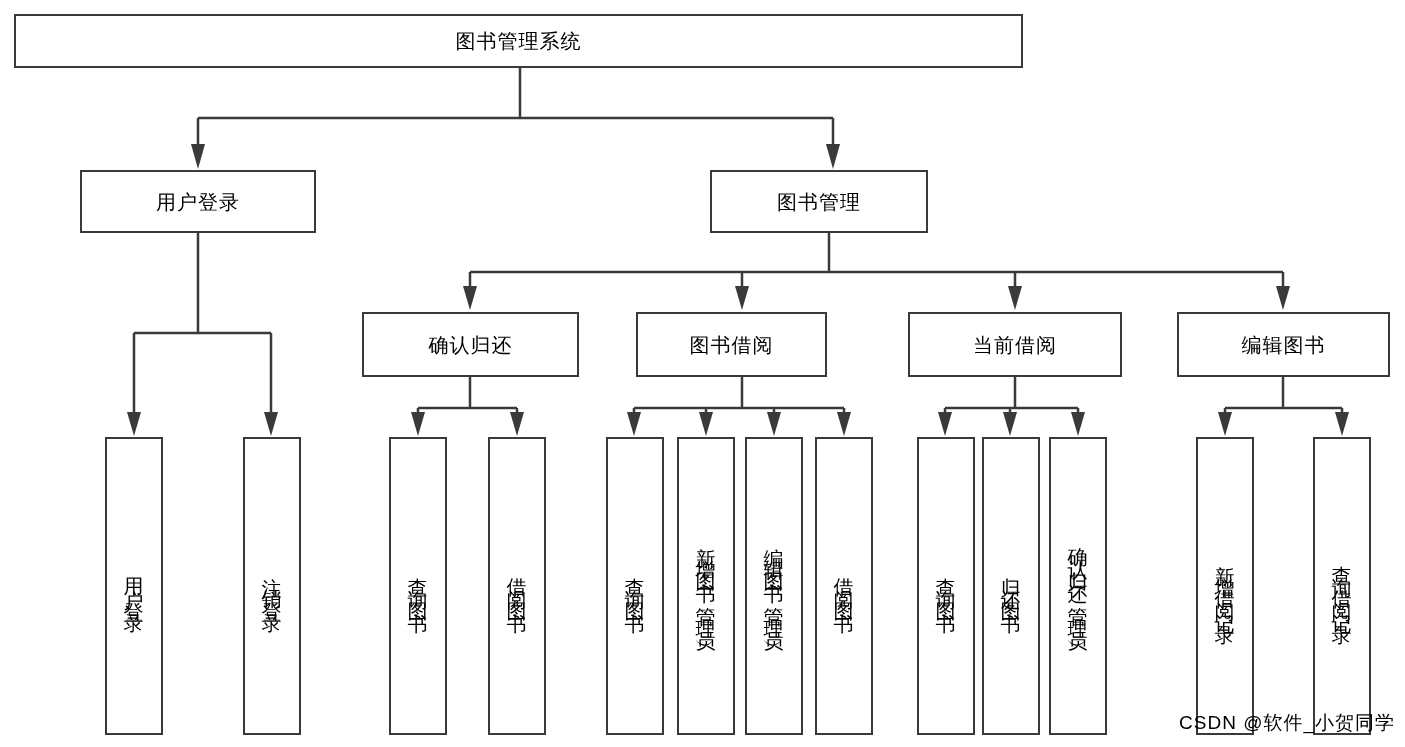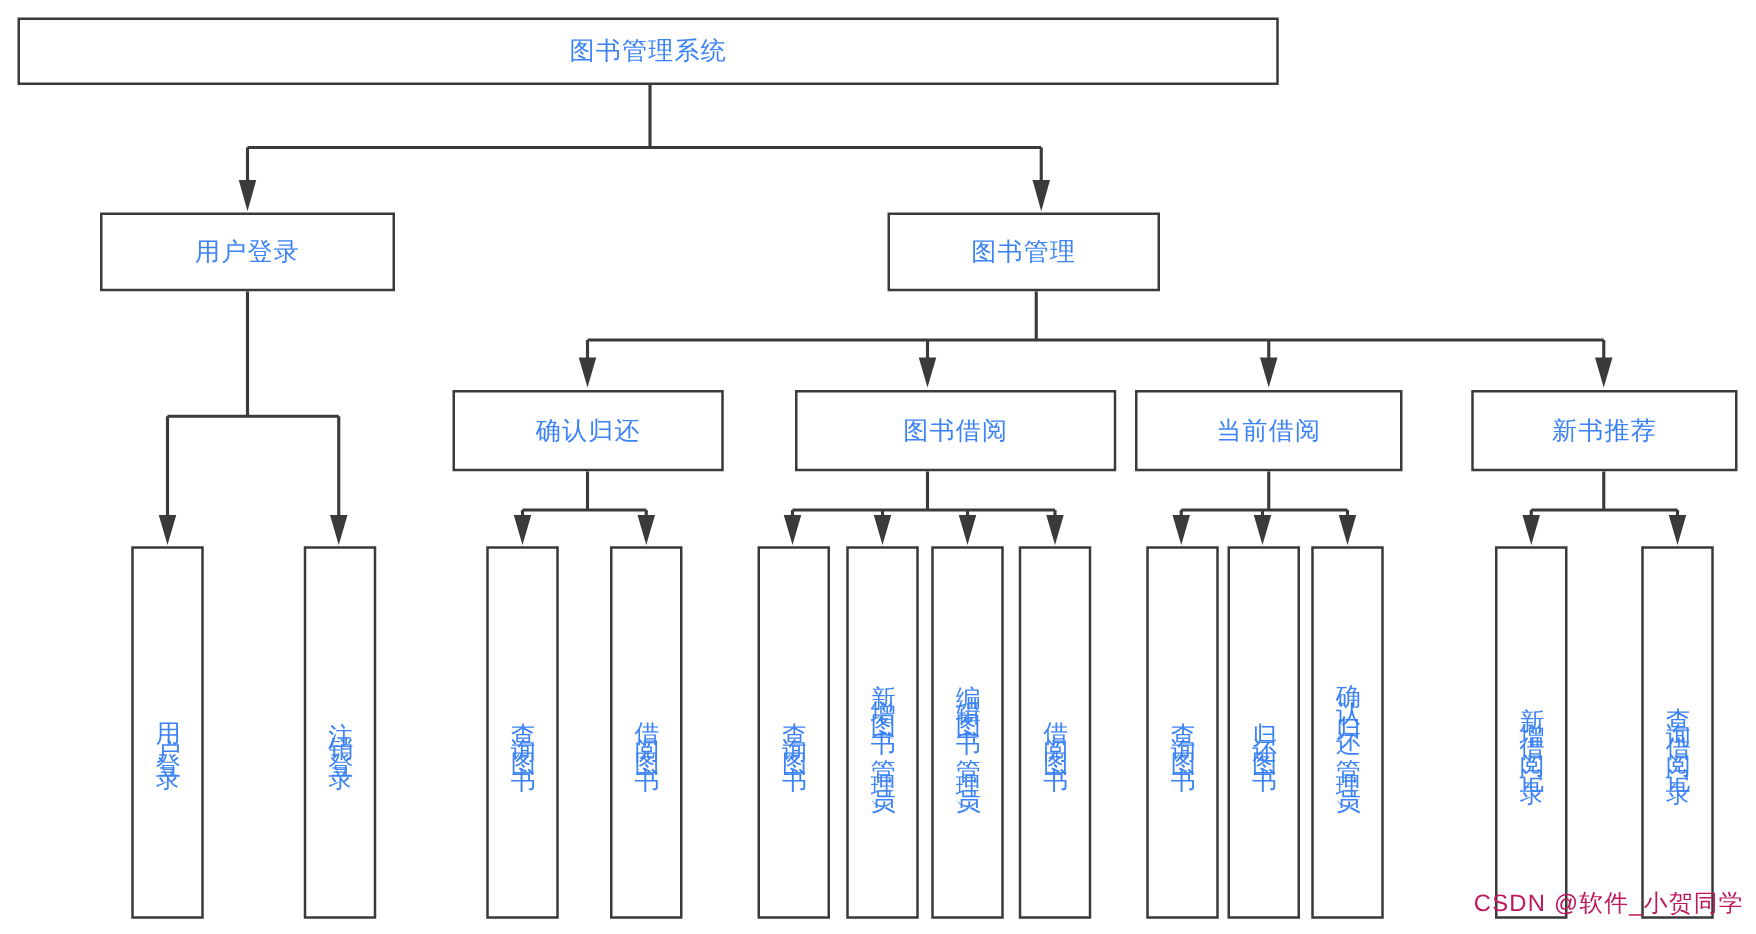--- a/index.html
+++ b/index.html
@@ -10,40 +10,40 @@
     font-family:"Liberation Sans","DejaVu Sans",sans-serif;
     overflow:hidden;
   }
   #wires{position:absolute;left:0;top:0;width:1405px;height:747px;pointer-events:none;}
   .node{
     position:absolute;
     box-sizing:border-box;
     border:2.5px solid #3a3a3a;
     background:#ffffff;
     display:flex;align-items:center;justify-content:center;
-    color:#3b82f6;
+    color:#000000;
   }
   .node.h .lbl{
     font-size:20px;
     letter-spacing:1px;
     white-space:nowrap;
     line-height:1;
   }
   .node.v .lbl{
     writing-mode:vertical-rl;
     text-orientation:mixed;
     font-size:20px;
     letter-spacing:12px;
     line-height:1;
   }
   .watermark{
     position:absolute;
     top:710px;right:10px;
     font-size:19px;
-    color:#be185d;
+    color:#000000;
     letter-spacing:1px;
     white-space:nowrap;
   }
 </style>
 </head>
 <body>
 
 <div id="canvas">
 
   <svg id="wires" viewBox="0 0 1405 747" xmlns="http://www.w3.org/2000/svg">
@@ -86,28 +86,28 @@
   <div class="node h" style="left:80px;top:170px;width:236px;height:63px;">
     <span class="lbl">用户登录</span>
   </div>
   <div class="node h" style="left:710px;top:170px;width:218px;height:63px;">
     <span class="lbl">图书管理</span>
   </div>
 
   <div class="node h" style="left:362px;top:312px;width:217px;height:65px;">
     <span class="lbl">确认归还</span>
   </div>
-  <div class="node h" style="left:636px;top:312px;width:257px;height:65px;justify-content:center;">
+  <div class="node h" style="left:636px;top:312px;width:191px;height:65px;justify-content:center;">
     <span class="lbl">图书借阅</span>
   </div>
   <div class="node h" style="left:908px;top:312px;width:214px;height:65px;text-align:right;">
     <span class="lbl">当前借阅</span>
   </div>
   <div class="node h" style="left:1177px;top:312px;width:213px;height:65px;">
-    <span class="lbl">新书推荐</span>
+    <span class="lbl">编辑图书</span>
   </div>
 
   <div class="node v" style="left:105px;top:437px;width:58px;height:298px;">
     <span class="lbl">用户登录</span>
   </div>
   <div class="node v" style="left:243px;top:437px;width:58px;height:298px;">
     <span class="lbl">注销登录</span>
   </div>
 
   <div class="node v" style="left:389px;top:437px;width:58px;height:298px;">

